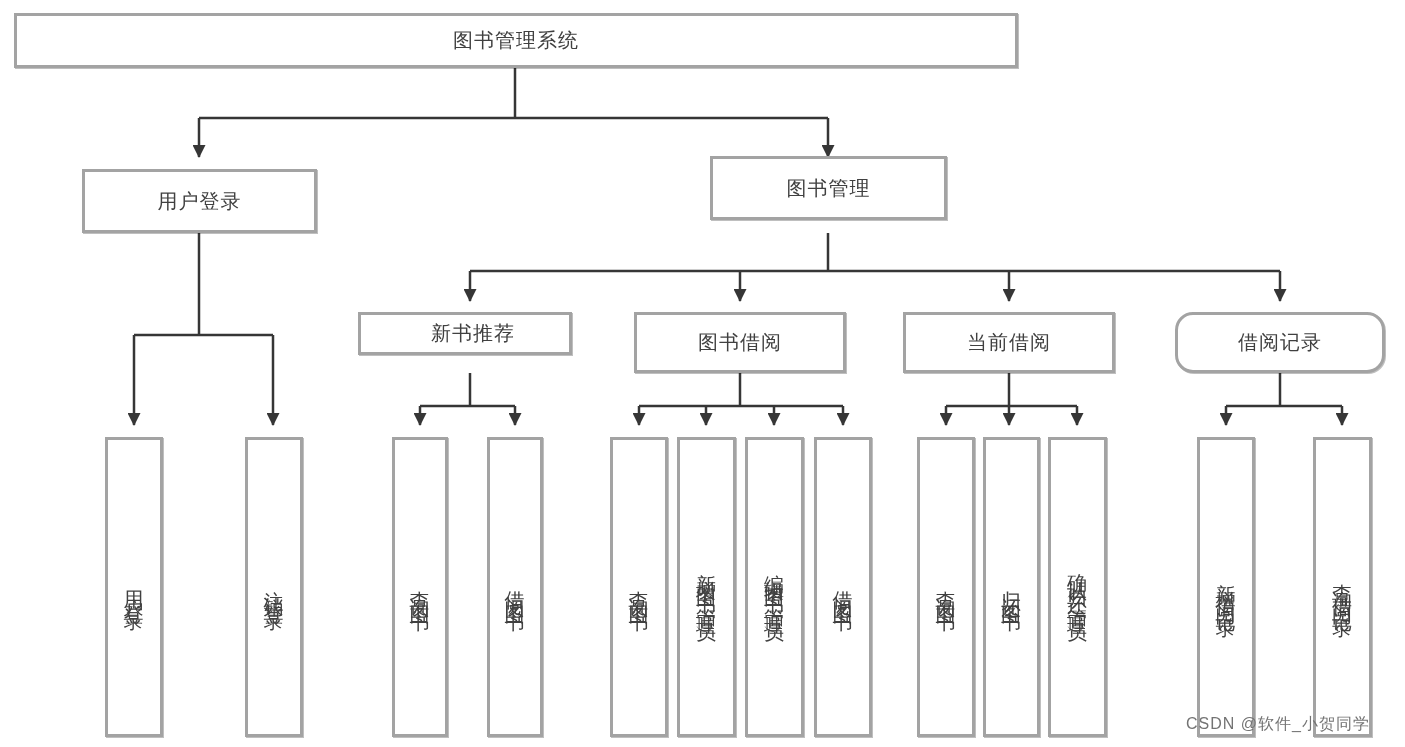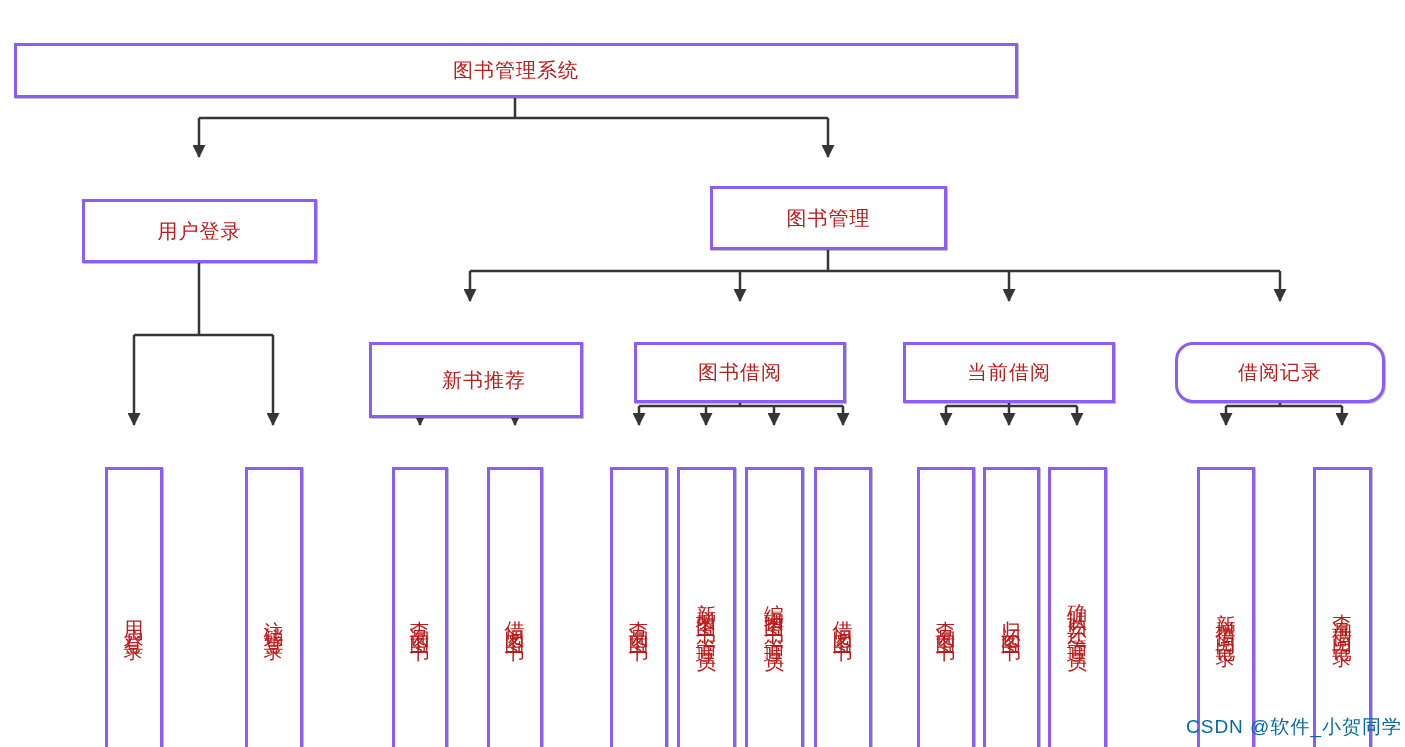--- a/index.html
+++ b/index.html
@@ -7,43 +7,42 @@
     position:relative;
     width:1405px;height:747px;
     background:#ffffff;
     font-family:"Liberation Sans","DejaVu Sans",sans-serif;
     overflow:hidden;
   }
   #connectors{position:absolute;left:0;top:0;width:1405px;height:747px;}
   .box{
     position:absolute;
     background:#ffffff;
-    border:3px solid #8b5cf6;
+    border:3px solid #a3a3a3;
     box-sizing:border-box;
     display:flex;
     align-items:center;
     justify-content:center;
-    color:#b91c1c;
+    color:#404040;
     font-size:20px;
     letter-spacing:1px;
     z-index:2;
     box-shadow:1px 1px 0 rgba(0,0,0,0.25);
-    margin-top:30px;
   }
   .hbox{white-space:nowrap;}
   .vbox{
     writing-mode:vertical-rl;
     letter-spacing:7px;
     line-height:1;
     padding-top:4px;
   }
   .watermark{
     position:absolute;
-    color:#0369a1;
-    font-size:19px;
+    color:#737373;
+    font-size:16px;
     letter-spacing:1px;
     z-index:6;
     white-space:nowrap;
   }
 </style>
 </head>
 <body>
 
 <div id="canvas">
 
@@ -95,21 +94,21 @@
       <path d="M1226,406 V425" marker-end="url(#arrow)"></path>
       <path d="M1342,406 V425" marker-end="url(#arrow)"></path>
     </g>
   </svg>
 
   <div class="box hbox" style="left:14px;top:13px;width:1004px;height:55px;">图书管理系统</div>
 
   <div class="box hbox" style="left:82px;top:169px;width:235px;height:64px;">用户登录</div>
   <div class="box hbox" style="left:710px;top:156px;width:237px;height:64px;">图书管理</div>
 
-  <div class="box hbox" style="left:369px;top:312px;width:214px;height:76px;padding-left:16px;">新书推荐</div>
+  <div class="box hbox" style="left:358px;top:312px;width:214px;height:43px;padding-left:16px;">新书推荐</div>
   <div class="box hbox" style="left:903px;top:312px;width:212px;height:61px;">当前借阅</div>
   <div class="box hbox" style="left:634px;top:312px;width:212px;height:61px;">图书借阅</div>
   <div class="box hbox" style="left:1175px;top:312px;width:210px;height:61px;border-radius:18px;">借阅记录</div>
 
   <div class="box vbox" style="left:105px;top:437px;width:58px;height:300px;">用户登录</div>
   <div class="box vbox" style="left:245px;top:437px;width:58px;height:300px;">注销登录</div>
 
   <div class="box vbox" style="left:392px;top:437px;width:56px;height:300px;">查询图书</div>
   <div class="box vbox" style="left:487px;top:437px;width:56px;height:300px;">借阅图书</div>
 

